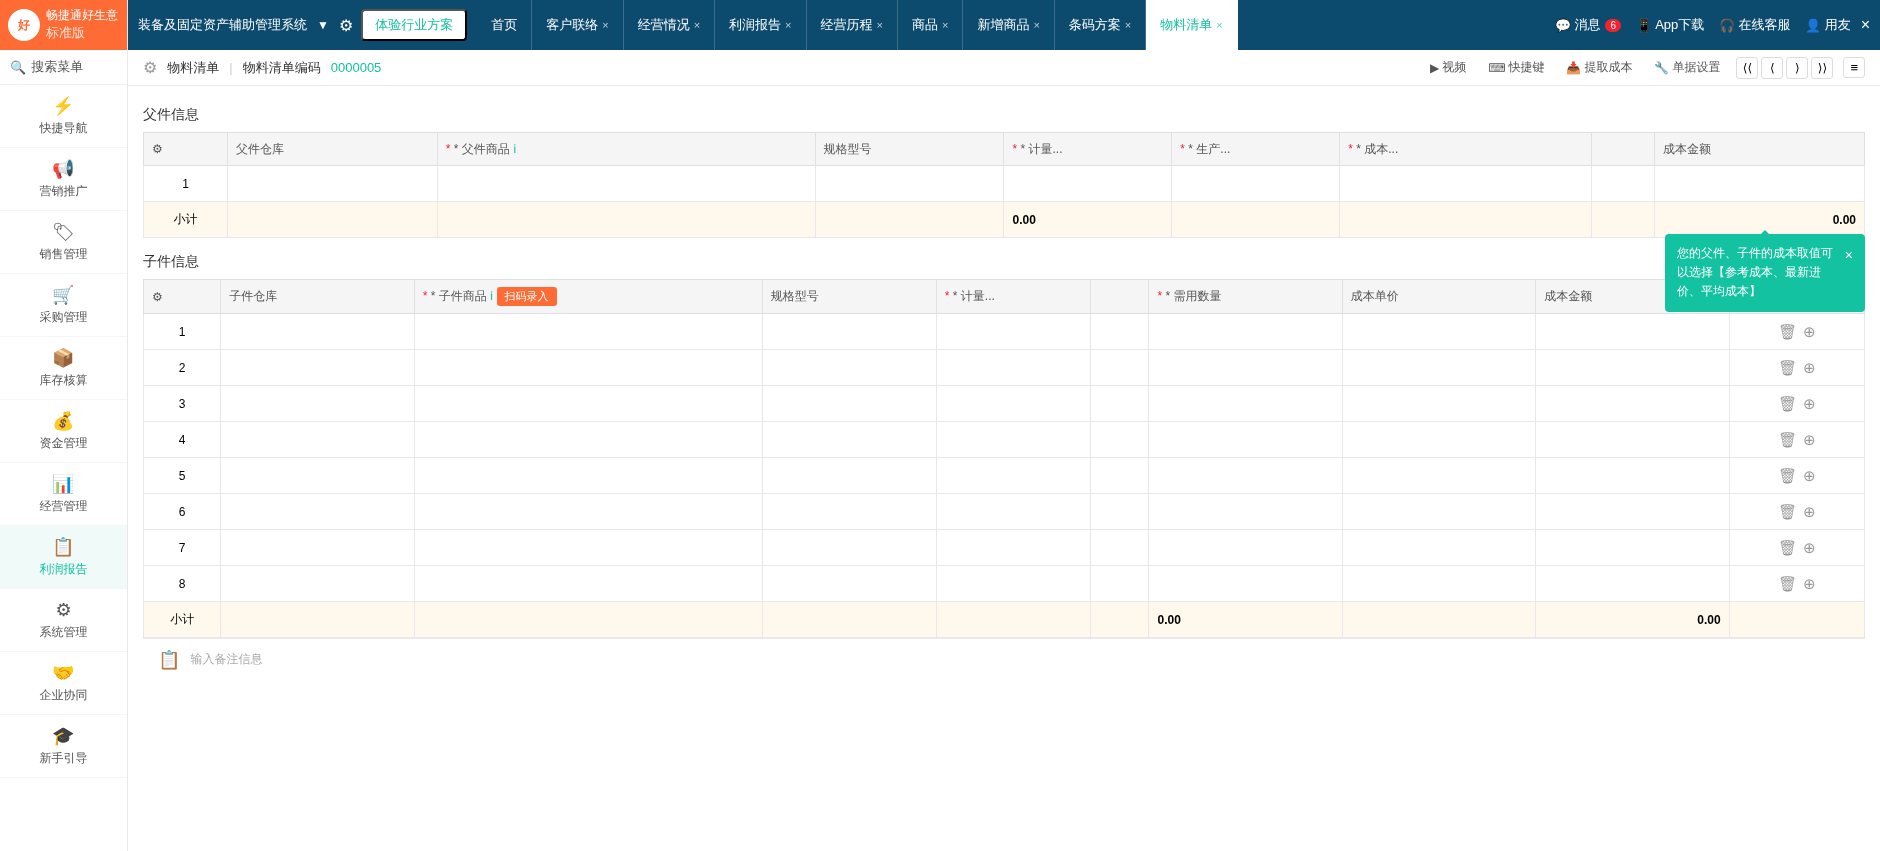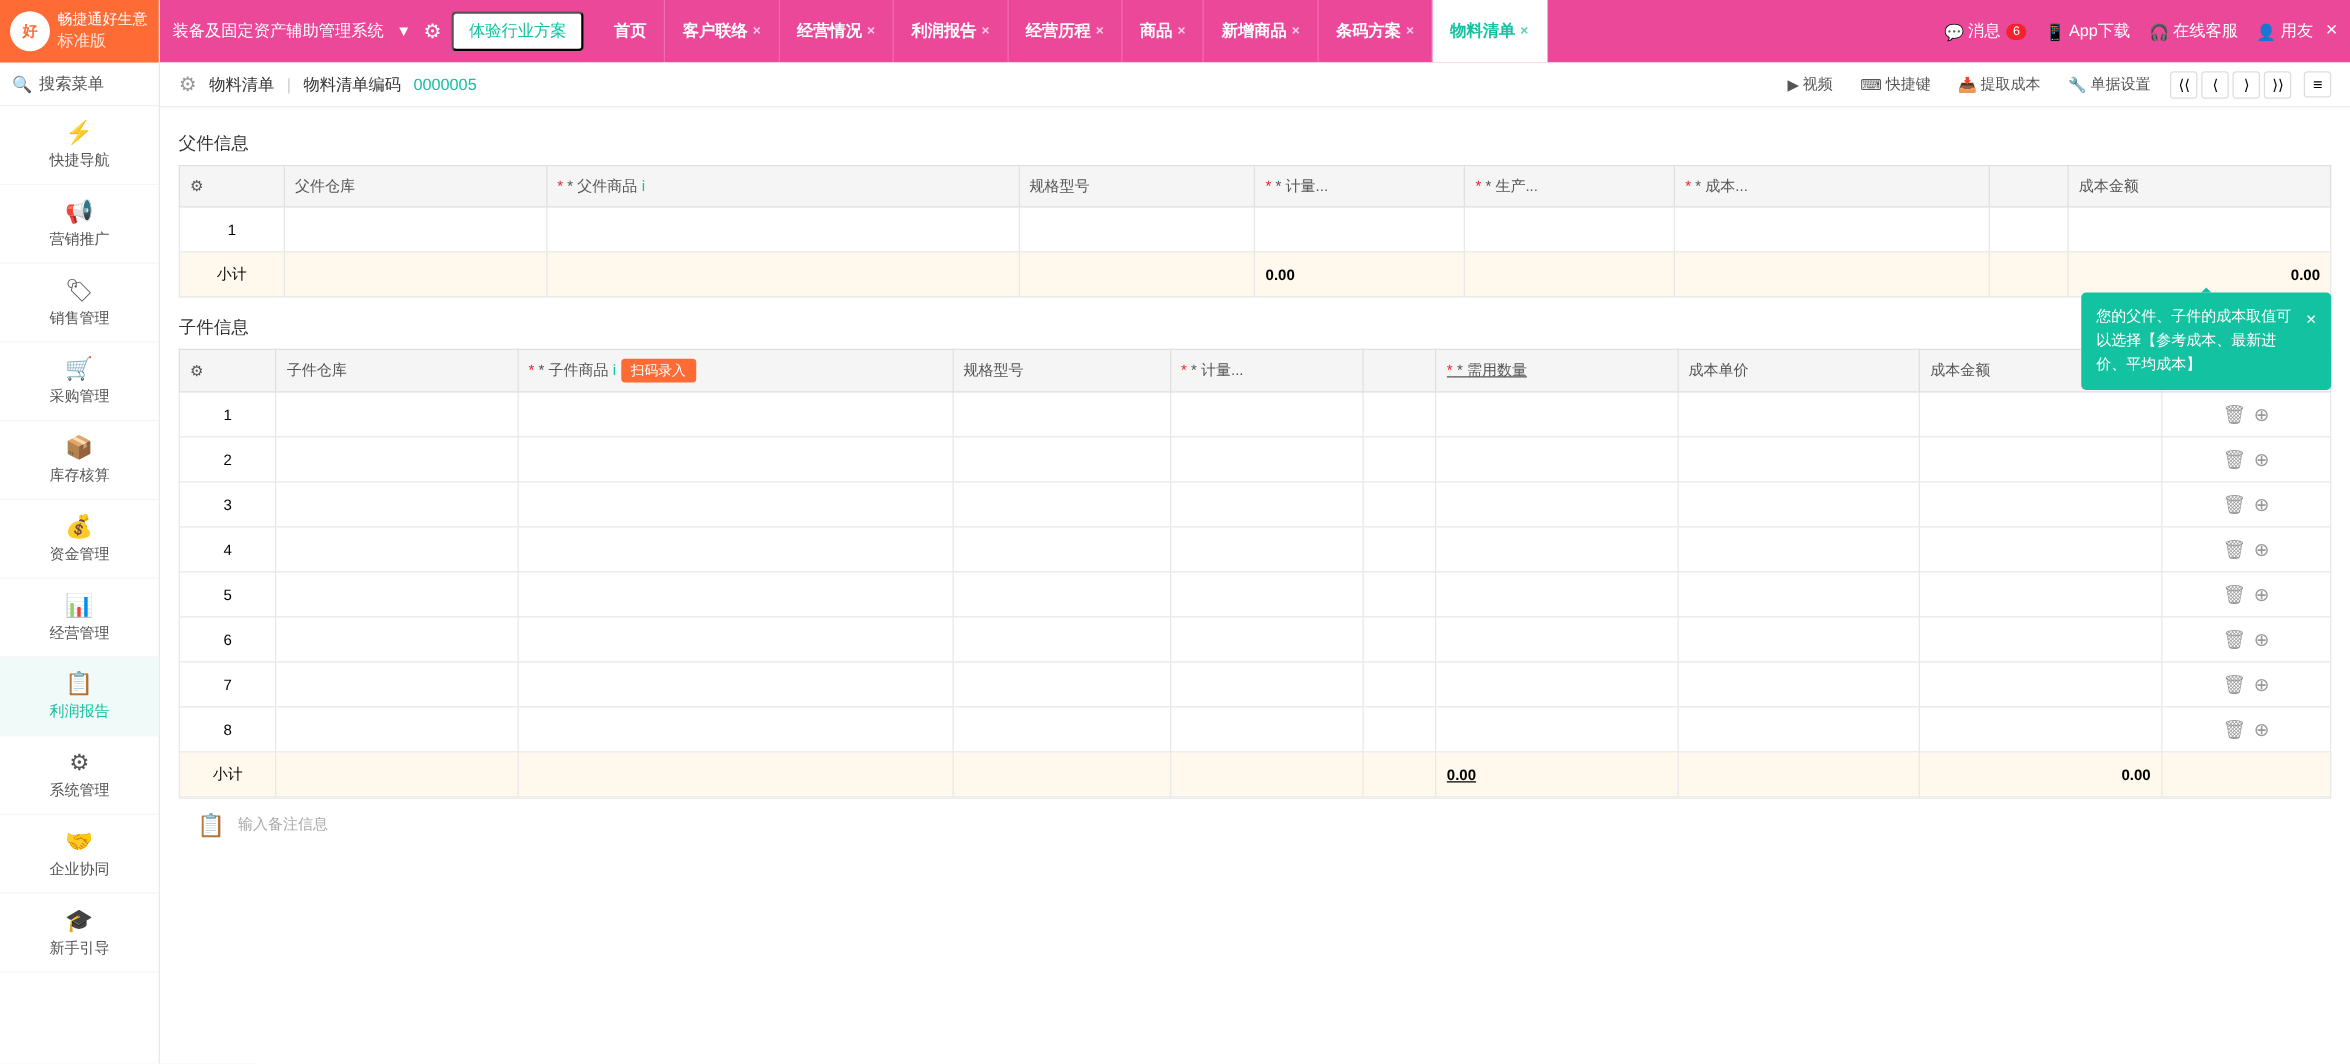--- a/index.html
+++ b/index.html
@@ -46,37 +46,37 @@
       gap: 3px; border-bottom: 1px solid #f5f5f5;
     }
     .sidebar-item.active { color: #13c2a0; background: #f0faf8; }
     .sidebar-item .si-icon { font-size: 18px; }
 
     
     .main-area { flex: 1; display: flex; flex-direction: column; overflow: hidden; }
 
     
     .topbar {
-      background: #ec4899;
+      background: #0c4a6e;
       display: flex; align-items: center;
       height: 50px; padding: 0 10px;
       gap: 0;
       flex-shrink: 0;
     }
     .topbar-brand {
       background: #fff;
       color: #13c2a0;
       padding: 5px 12px;
       border-radius: 4px;
       font-size: 13px;
       margin-right: 10px;
       text-align: center;
     }
     .topbar-nav {
-      display: flex; align-items: flex-start; flex: 1; overflow: hidden; font-weight: bold;
+      display: flex; align-items: flex-start; flex: 1; overflow: hidden;
     }
     .nav-tab {
       padding: 0 14px; height: 50px; display: flex; align-items: center;
       color: white; cursor: pointer; font-size: 13px; white-space: nowrap;
       border-right: 1px solid rgba(255,255,255,0.2);
       gap: 4px;
     }
     .nav-tab.active { background: #fff; color: #13c2a0; }
     .nav-tab .close-x { font-size: 11px; opacity: 0.7; }
 
@@ -187,21 +187,21 @@
 
     
     .col-num { width: 40px; text-align: center; }
     .col-warehouse { width: 100px; }
     .col-product { width: 180px; }
     .col-spec { width: 90px; }
     .col-unit { width: 80px; }
     .col-prod { width: 80px; }
     .col-cost { width: 120px; }
     .col-costamt { width: 100px; text-align: right; }
-    .col-qty { width: 100px; text-decoration: underline; }
+    .col-qty { width: 100px; }
     .col-unitcost { width: 100px; }
     .col-action { width: 70px; }
   </style>
 </head>
 <body>
 
 <div class="sidebar">
   <div class="sidebar-logo">
     <div class="logo-icon">好</div>
     <div>

